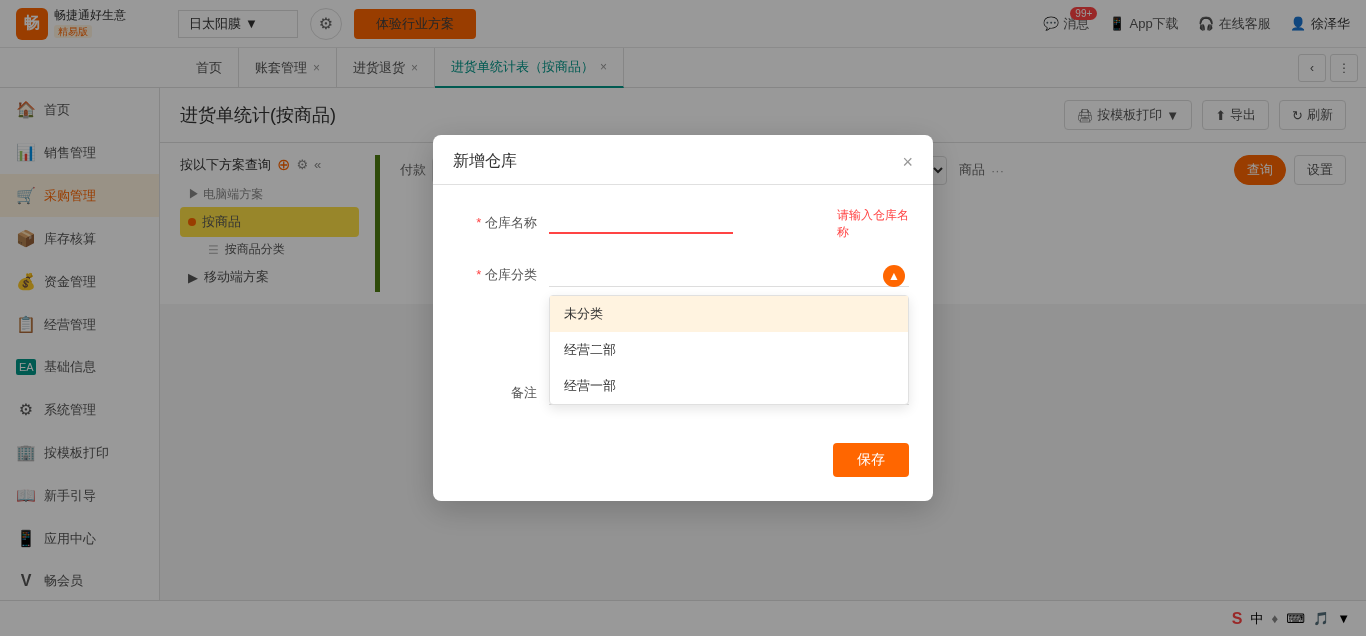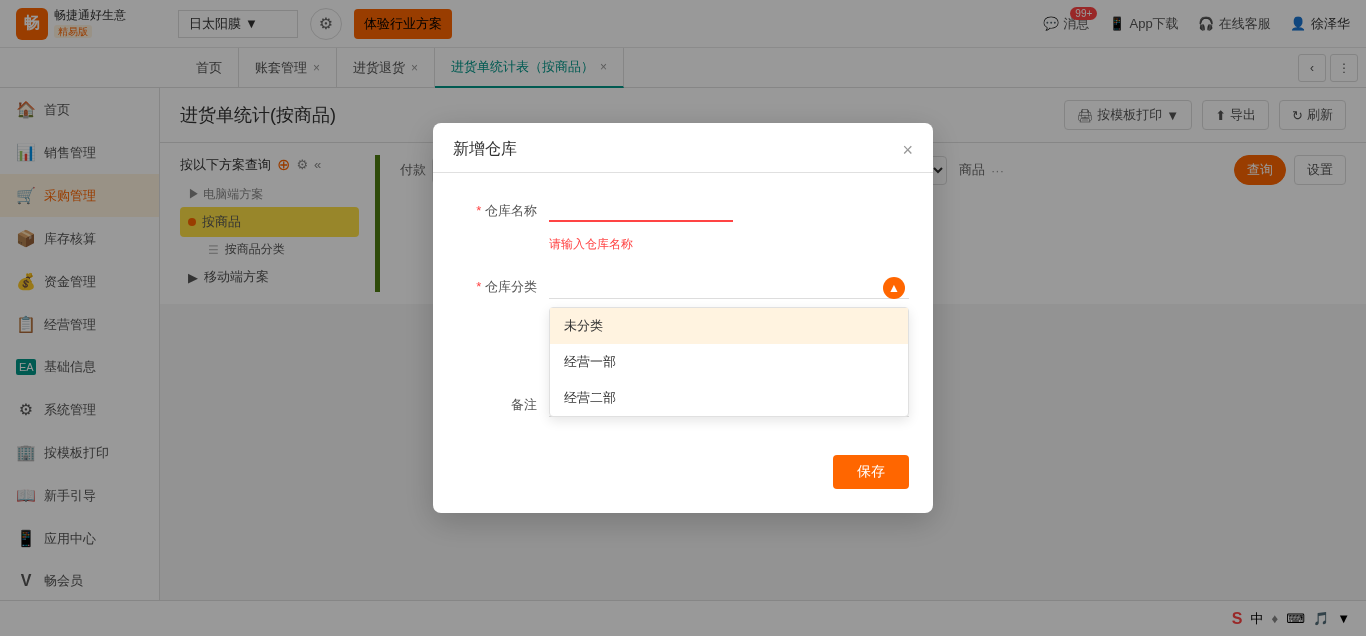--- a/index.html
+++ b/index.html
@@ -38,23 +38,23 @@
       padding: 4px 10px; cursor: pointer; min-width: 120px;
       color: #333; font-size: 13px;
     }
     .gear-btn {
       width: 32px; height: 32px; border-radius: 50%;
       border: 1px solid #ddd; background: #fff;
       display: flex; align-items: center; justify-content: center;
       cursor: pointer; color: #666; font-size: 16px;
     }
     .trial-btn {
-      background: #ff6600; color: #000000;
+      background: #ff6600; color: #404040;
       border: none; border-radius: 4px;
-      padding: 6px 10px; cursor: pointer; font-size: 13px;
+      padding: 6px 22px; cursor: pointer; font-size: 13px;
     }
     .header-right {
       margin-left: auto;
       display: flex; align-items: center; gap: 20px;
     }
     .header-icon-item {
       display: flex; align-items: center; gap: 4px;
       cursor: pointer; color: #555; font-size: 13px; position: relative;
     }
     .badge {
@@ -473,21 +473,21 @@
 
 <div class="overlay">
   <div class="modal">
     <div class="modal-header">
       <span class="modal-title">新增仓库</span>
       <span class="modal-close">×</span>
     </div>
     <div class="modal-body">
 
 
-      <div class="form-row" style="flex-direction:column;">
+      <div class="form-row" style="flex-direction:row;">
         <div style="display:flex;align-items:center;gap:12px;">
           <div class="form-label">
             <span style="color:#ff4444;">*</span>
             <span>仓库名称</span>
           </div>
           <input class="form-input error" type="text" style="flex: 1 1 0%;">
         </div>
         <div style="margin-left:92px;">
           <span class="form-error-msg" style="position:static;display:block;margin-top:2px;">请输入仓库名称</span>
         </div>
@@ -500,24 +500,24 @@
         </div>
         <div class="form-input-wrapper">
           <input class="form-input-inner" type="text" style="">
           <div class="dropdown-arrow">▲</div>
           
           <div class="dropdown-list">
             <div class="dropdown-item selected">
               <span>未分类</span>
             </div>
             <div class="dropdown-item">
-              <span>经营一部</span>
+              <span>经营二部</span>
             </div>
             <div class="dropdown-item">
-              <span>经营二部</span>
+              <span>经营一部</span>
             </div>
           </div>
         </div>
       </div>
 
       <div class="form-row" style="margin-top:90px;">
         <div class="form-label">
           <span>备注</span>
         </div>
         <input class="form-input" type="text" style="flex: 1 1 0%;">

